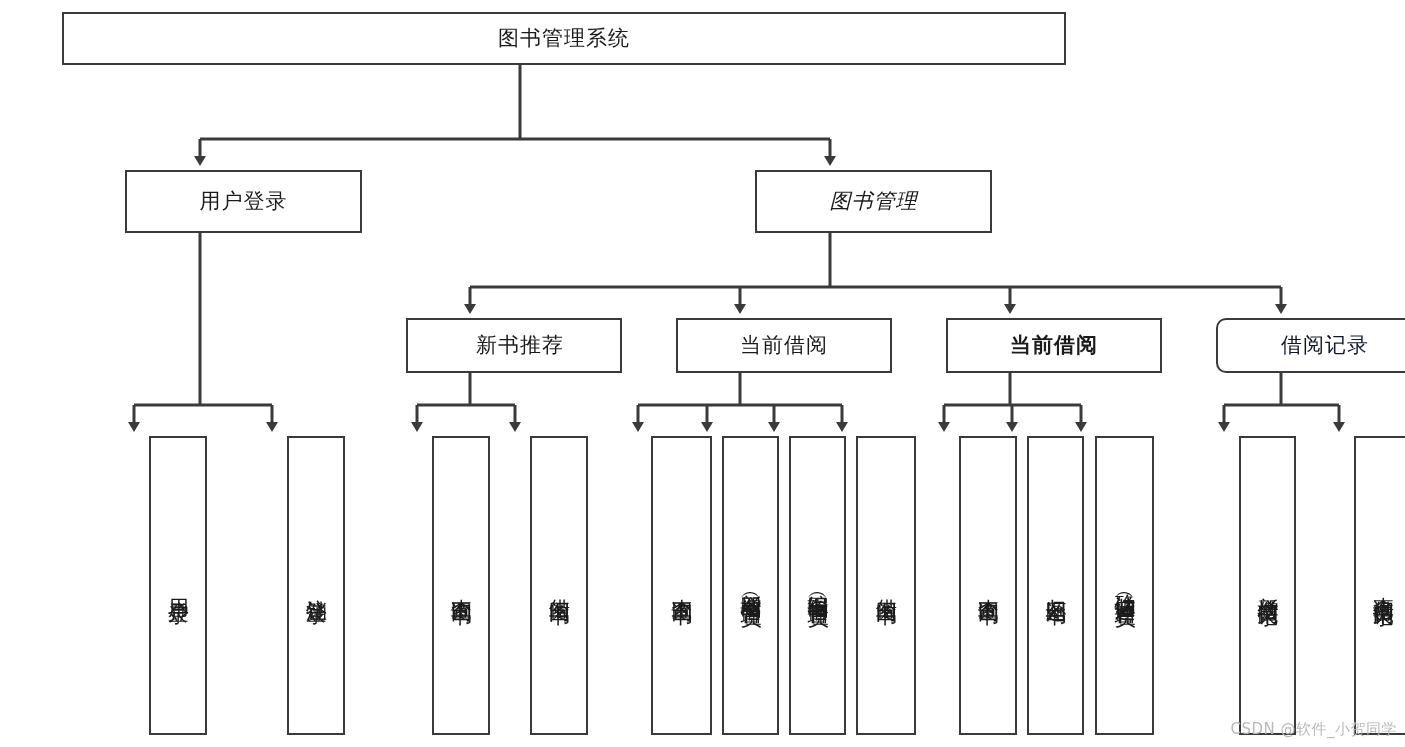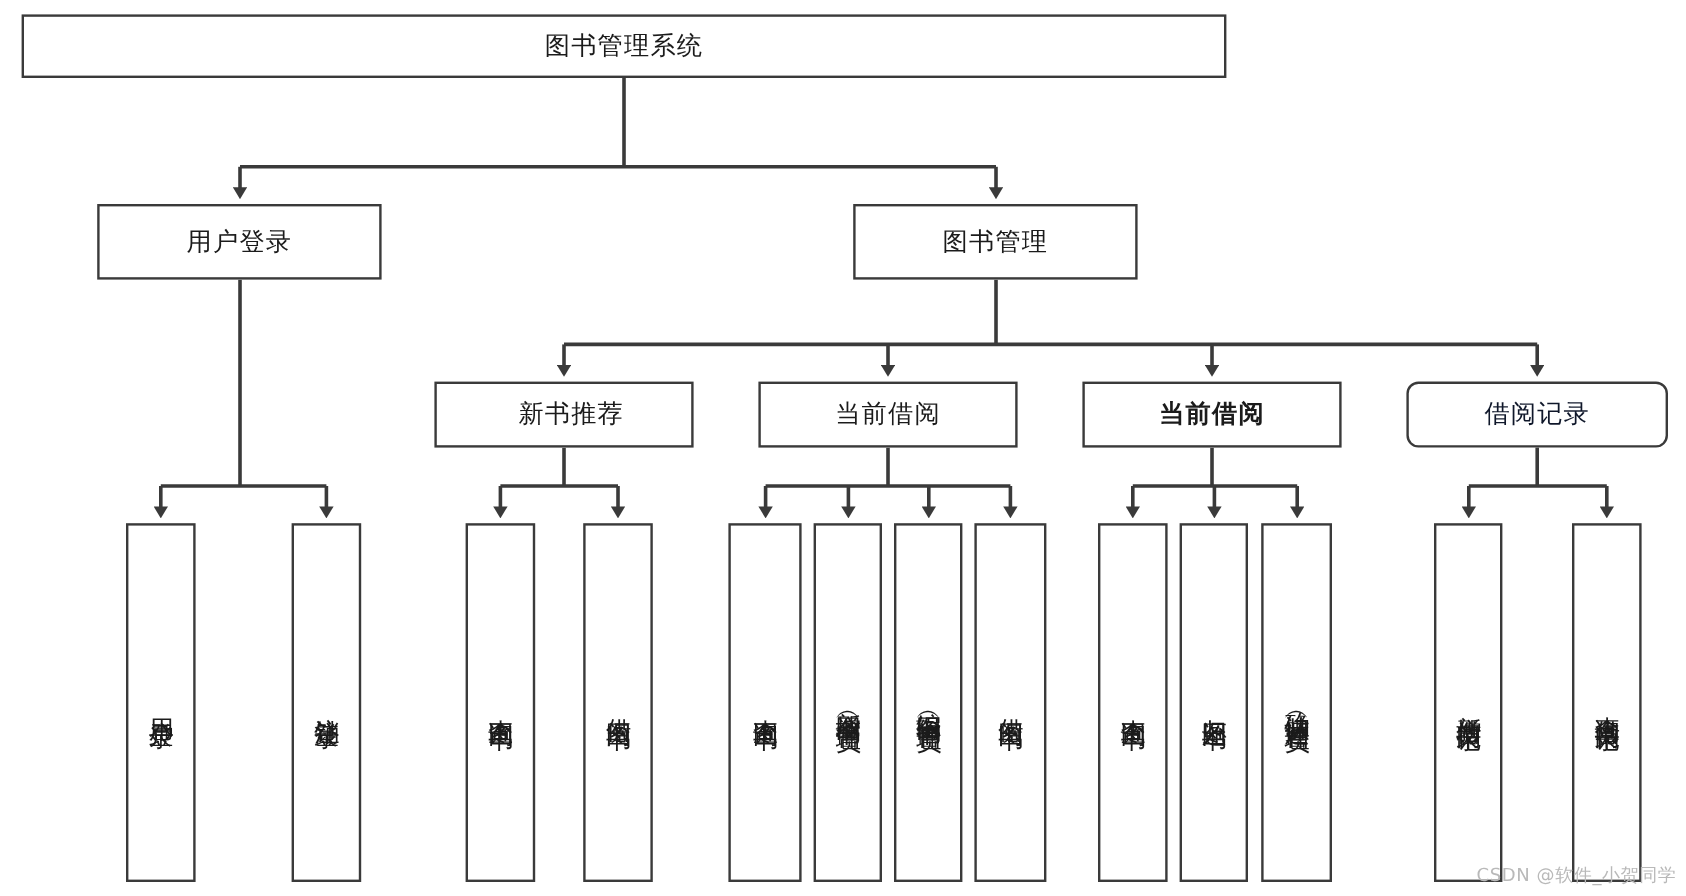--- a/index.html
+++ b/index.html
@@ -27,20 +27,21 @@
   }
   .node {
     position: absolute;
     box-sizing: border-box;
     border: 2px solid #8b5cf6;
     background: #ffffff;
     display: flex;
     align-items: center;
     justify-content: center;
     color: #1b1b1b;
+    margin-left: 44px;
   }
   .node.horiz {
     font-size: 21px;
     letter-spacing: 1px;
     line-height: 1.2;
   }
   .node.vert {
     writing-mode: vertical-rl;
     text-orientation: upright;
     font-size: 21px;
@@ -112,21 +113,21 @@
       </g>
   </svg>
 
   <div class="node horiz" style="left: 18px; top: 12px; width: 1004px; height: 53px; border-color: rgb(58, 58, 58); color: rgb(27, 27, 27);">
     <span class="label">图书管理系统</span>
   </div>
 
   <div class="node horiz" style="left: 81px; top: 170px; width: 237px; height: 63px; border-color: rgb(58, 58, 58); color: rgb(27, 27, 27);">
     <span class="label">用户登录</span>
   </div>
-  <div class="node horiz" style="left: 711px; top: 170px; width: 237px; height: 63px; border-color: rgb(58, 58, 58); color: rgb(27, 27, 27);">
+  <div class="node horiz" style="left: 711px; top: 170px; width: 237px; height: 63px; border-color: rgb(58, 58, 58); color: rgb(27, 27, 27); font-style: italic;">
     <span class="label">图书管理</span>
   </div>
 
   <div class="node horiz" style="left: 362px; top: 318px; width: 216px; height: 55px; border-color: rgb(58, 58, 58); color: rgb(27, 27, 27); padding-left: 12px;">
     <span class="label">新书推荐</span>
   </div>
   <div class="node horiz" style="left: 632px; top: 318px; width: 216px; height: 55px; border-color: rgb(58, 58, 58); color: rgb(27, 27, 27);">
     <span class="label">当前借阅</span>
   </div>
   <div class="node horiz" style="left: 902px; top: 318px; width: 216px; height: 55px; border-color: rgb(58, 58, 58); color: rgb(27, 27, 27); font-weight: bold;">

